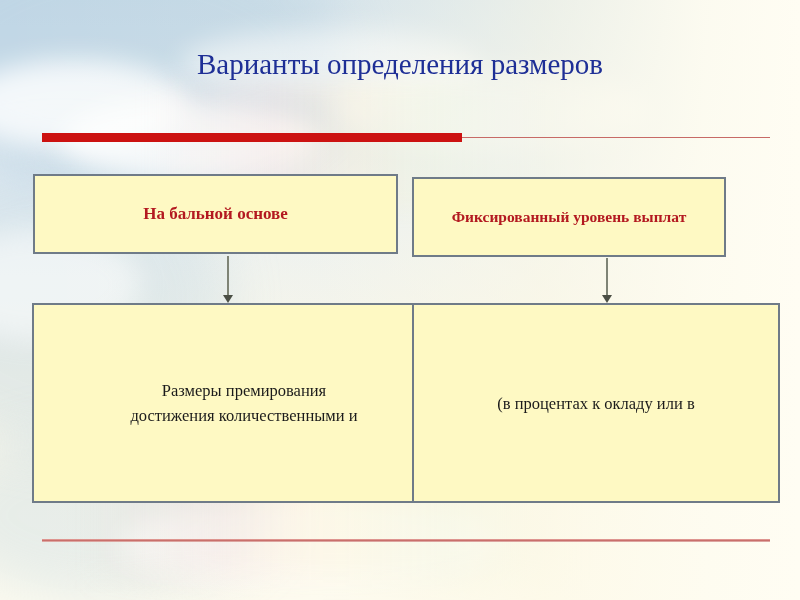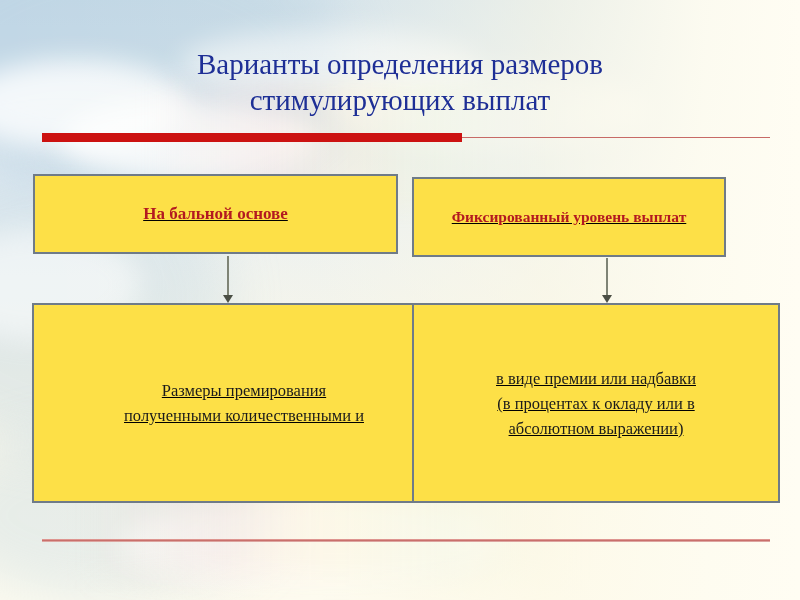--- a/index.html
+++ b/index.html
@@ -123,28 +123,27 @@
     left: 42px;
     top: 539px;
     width: 728px;
     height: 3px;
     background: linear-gradient(to bottom, #e8a8a2, #c96f6b, #e6c0bb);
   }
 
   
   .box {
     position: absolute;
-    background: #fde047;
+    background: #fef9c3;
     border: 2px solid #6f7b88;
     box-sizing: border-box;
     display: flex;
     align-items: center;
     justify-content: center;
     text-align: center;
-    text-decoration: underline;
   }
   .box-head {
     color: #b31920;
     font-weight: bold;
   }
   .box-body {
     color: #1b1b1b;
     font-weight: 400;
   }
 
@@ -205,54 +204,51 @@
   <div class="cloud soft" style="left:180px; top:30px; width:300px; height:70px;"></div>
   <div class="cloud soft" style="left:330px; top:70px; width:320px; height:80px;"></div>
   <div class="cloud" style="left:-60px; top:230px; width:200px; height:110px; opacity:.65;"></div>
   <div class="cloud soft" style="left:120px; top:500px; width:380px; height:90px;"></div>
   <div class="bg-layer bg-rainbow"></div>
   <div class="bg-layer bg-rainbow2"></div>
   <div class="bg-layer bg-warm-right"></div>
 
   <div class="title">
     <span class="line">Варианты определения размеров</span>
-    <span class="line">стимулирующих выплат</span>
   </div>
 
   <div class="rule-thin-top"></div>
   <div class="rule-thick-top"></div>
 
   <div class="box" id="box-score-head">
     <span class="box-head">На бальной основе</span>
   </div>
 
   <div class="arrow" id="arrow-score">
     <div class="shaft"></div>
     <div class="head"></div>
   </div>
 
   <div class="box" id="box-score-body">
     <div class="box-body body-text">
       <span class="line">Размеры   премирования</span>
-      <span class="line">полученными количественными и</span>
+      <span class="line">достижения количественными и</span>
     </div>
   </div>
 
   <div class="box" id="box-fixed-head">
     <span class="box-head">Фиксированный уровень выплат</span>
   </div>
 
   <div class="arrow" id="arrow-fixed">
     <div class="shaft"></div>
     <div class="head"></div>
   </div>
 
   <div class="box" id="box-fixed-body">
     <div class="box-body body-text">
-      <span class="line">в  виде  премии  или надбавки</span>
       <span class="line">(в процентах к окладу или в</span>
-      <span class="line">абсолютном выражении)</span>
     </div>
   </div>
 
   <div class="rule-bottom"></div>
 
 </div>
 
 </body></html>

